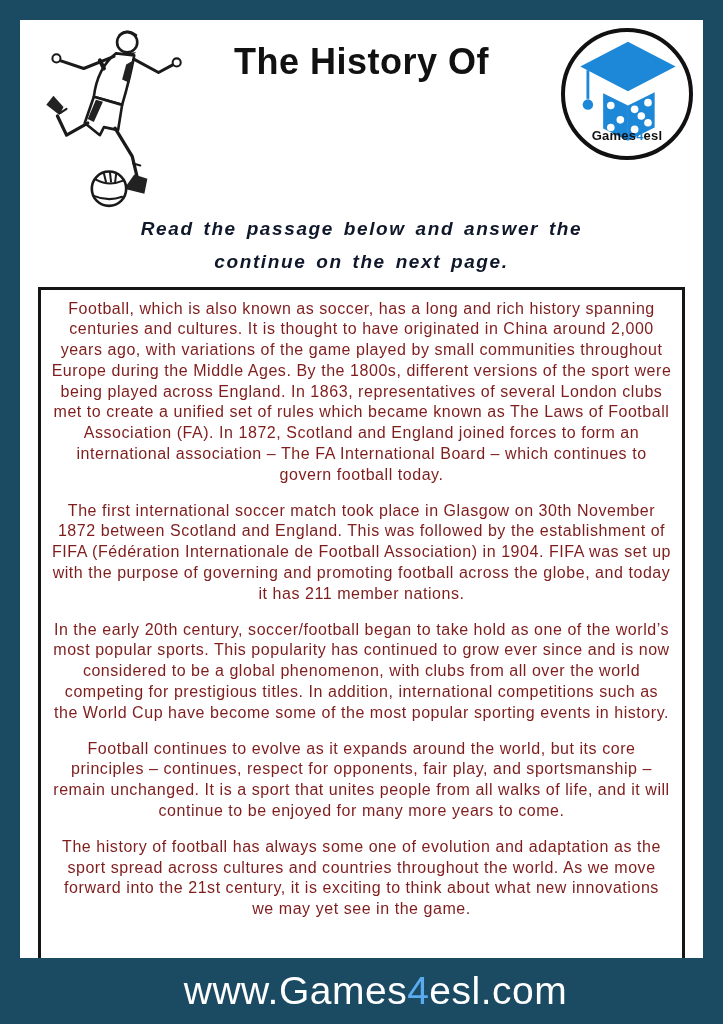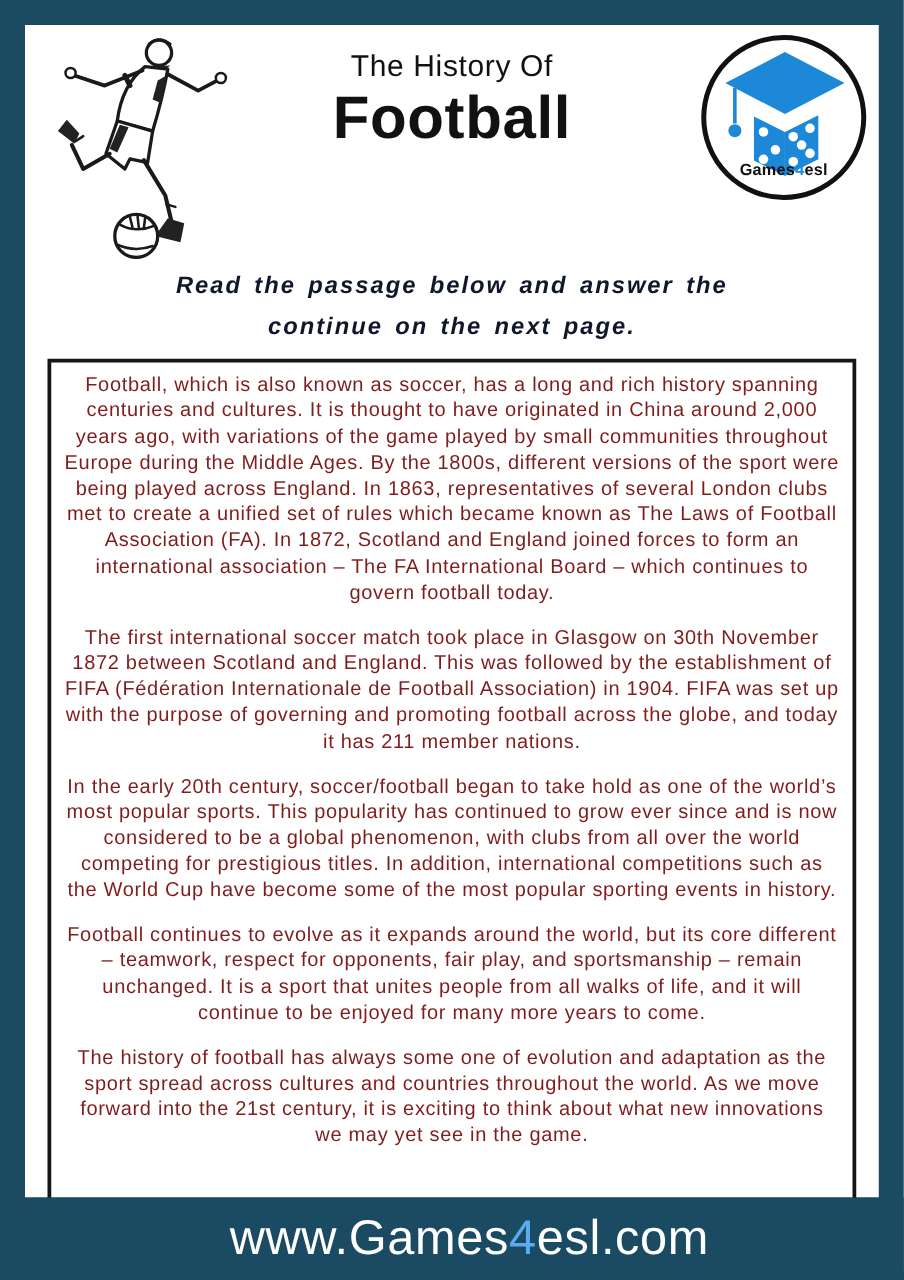--- a/index.html
+++ b/index.html
@@ -23,22 +23,22 @@
     position: absolute;
     left: 6px; top: 2px;
     width: 168px; height: 192px;
   }
   .title-block {
     text-align: center;
     padding-top: 20px;
     color: #111111;
   }
   .title-line1 {
-    font-size: 24px;
-    font-weight: 400;
+    font-size: 36px;
+    font-weight: 700;
     letter-spacing: 0.5px;
     line-height: 1.2;
   }
   .title-line2 {
     font-size: 48px;
     font-weight: 800;
     letter-spacing: 0.5px;
     line-height: 1.1;
   }
   .logo {
@@ -146,21 +146,20 @@
 
         <circle cx="79" cy="165" r="17" fill="#ffffff"></circle>
         <path d="M66,156 Q79,163 93,157" stroke-width="2"></path>
         <path d="M64,172 Q78,178 92,173" stroke-width="2"></path>
         <path d="M74,150 L76,158 M80,149 L81,158 M86,151 L85,159" stroke-width="2"></path>
       </svg>
     </div>
 
     <div class="title-block">
       <div class="title-line1">The History Of</div>
-      <div class="title-line2">Football</div>
     </div>
 
     <div class="logo">
       <svg viewBox="0 0 130 130" width="124" height="124">
 
         <polygon points="66,8 116,34 66,60 16,34" fill="#1e88d8"></polygon>
 
         <path d="M24,38 L24,68" stroke="#1e88d8" stroke-width="3" fill="none"></path>
         <circle cx="24" cy="74" r="5.5" fill="#1e88d8"></circle>
 
@@ -184,20 +183,20 @@
 
   <div class="instruction">
     <div>Read the passage below and answer the</div>
     <div>continue on the next page.</div>
   </div>
 
   <div class="passage-box">
     <p>Football, which is also known as soccer, has a long and rich history spanning centuries and cultures. It is thought to have originated in China around 2,000 years ago, with variations of the game played by small communities throughout Europe during the Middle Ages. By the 1800s, different versions of the sport were being played across England. In 1863, representatives of several London clubs met to create a unified set of rules which became known as The Laws of Football Association (FA). In 1872, Scotland and England joined forces to form an international association – The FA International Board – which continues to govern football today.</p>
     <p>The first international soccer match took place in Glasgow on 30th November 1872 between Scotland and England. This was followed by the establishment of FIFA (Fédération Internationale de Football Association) in 1904. FIFA was set up with the purpose of governing and promoting football across the globe, and today it has 211 member nations.</p>
     <p>In the early 20th century, soccer/football began to take hold as one of the world’s most popular sports. This popularity has continued to grow ever since and is now considered to be a global phenomenon, with clubs from all over the world competing for prestigious titles. In addition, international competitions such as the World Cup have become some of the most popular sporting events in history.</p>
-    <p>Football continues to evolve as it expands around the world, but its core different – teamwork, respect for opponents, fair play, and sportsmanship – remain unchanged. It is a sport that unites people from all walks of life, and it will continue to be enjoyed for many more years to come.</p>
+    <p>Football continues to evolve as it expands around the world, but its core principles – continues, respect for opponents, fair play, and sportsmanship – remain unchanged. It is a sport that unites people from all walks of life, and it will continue to be enjoyed for many more years to come.</p>
     <p>The history of football has always some one of evolution and adaptation as the sport spread across cultures and countries throughout the world. As we move forward into the 21st century, it is exciting to think about what new innovations we may yet see in the game.</p>
   </div>
 </div>
 
 <div class="footer-bar">
   <div class="footer-url"><span>www.Games</span><span class="accent">4</span><span>esl.com</span></div>
 </div>
 
 </body></html>

